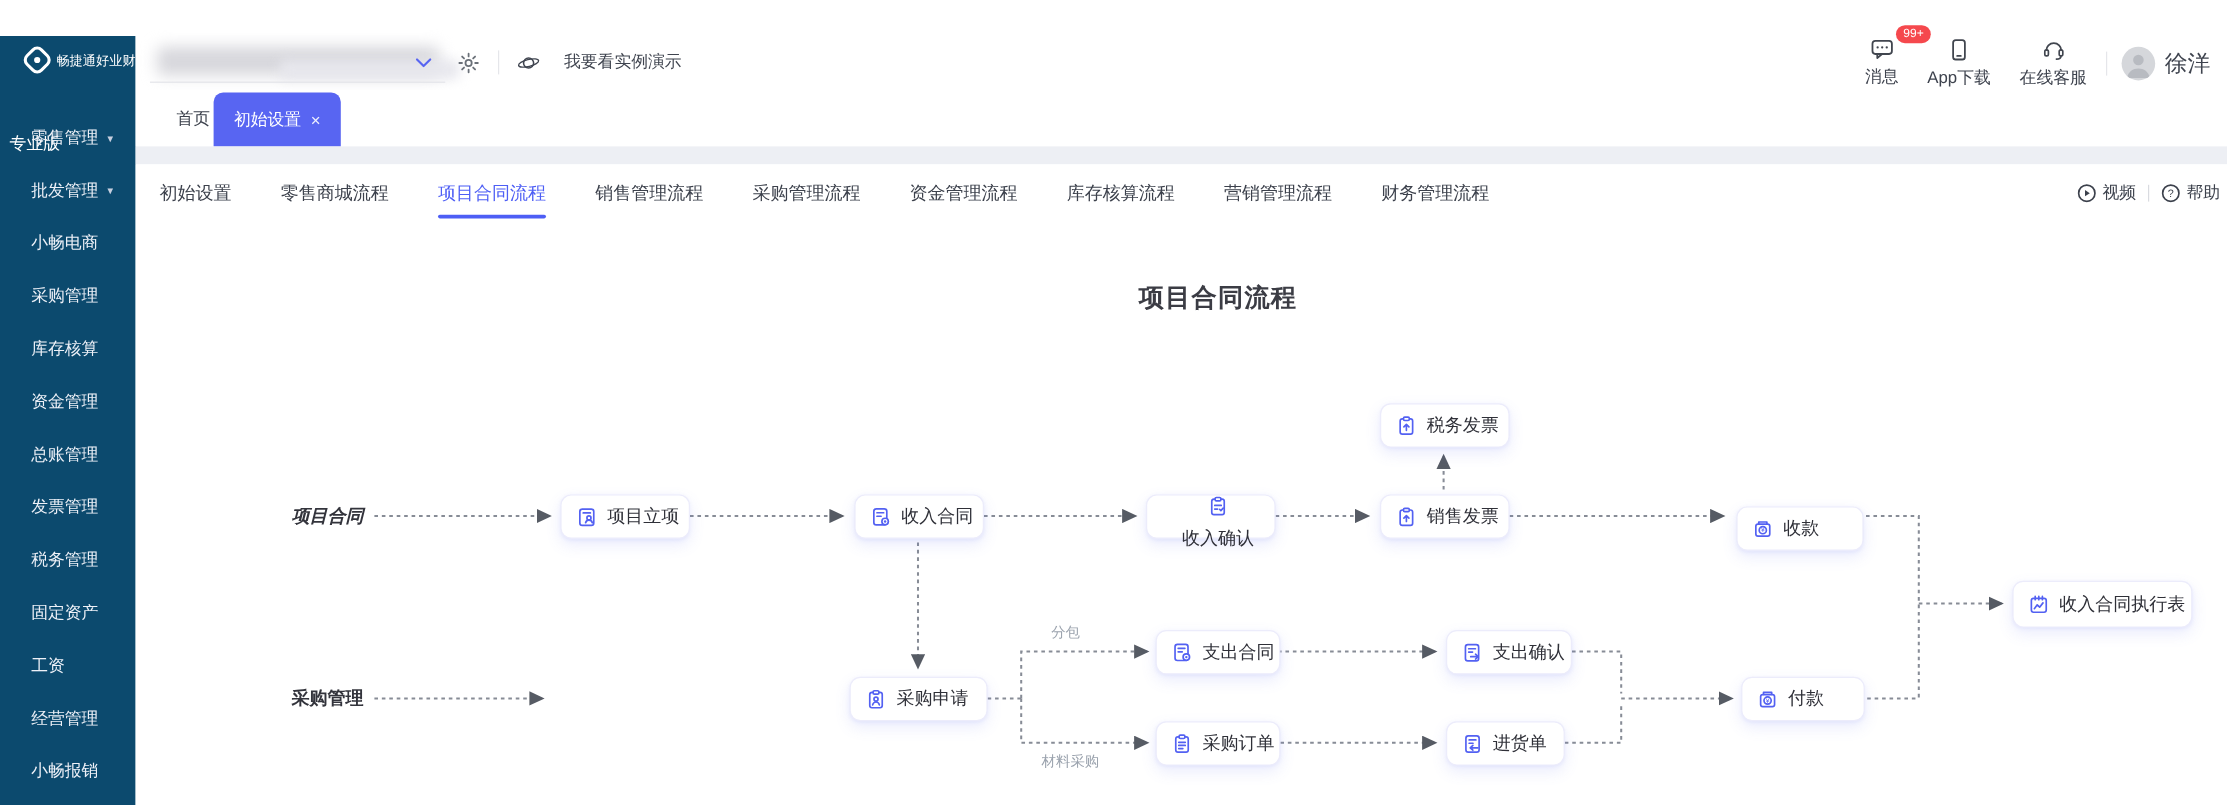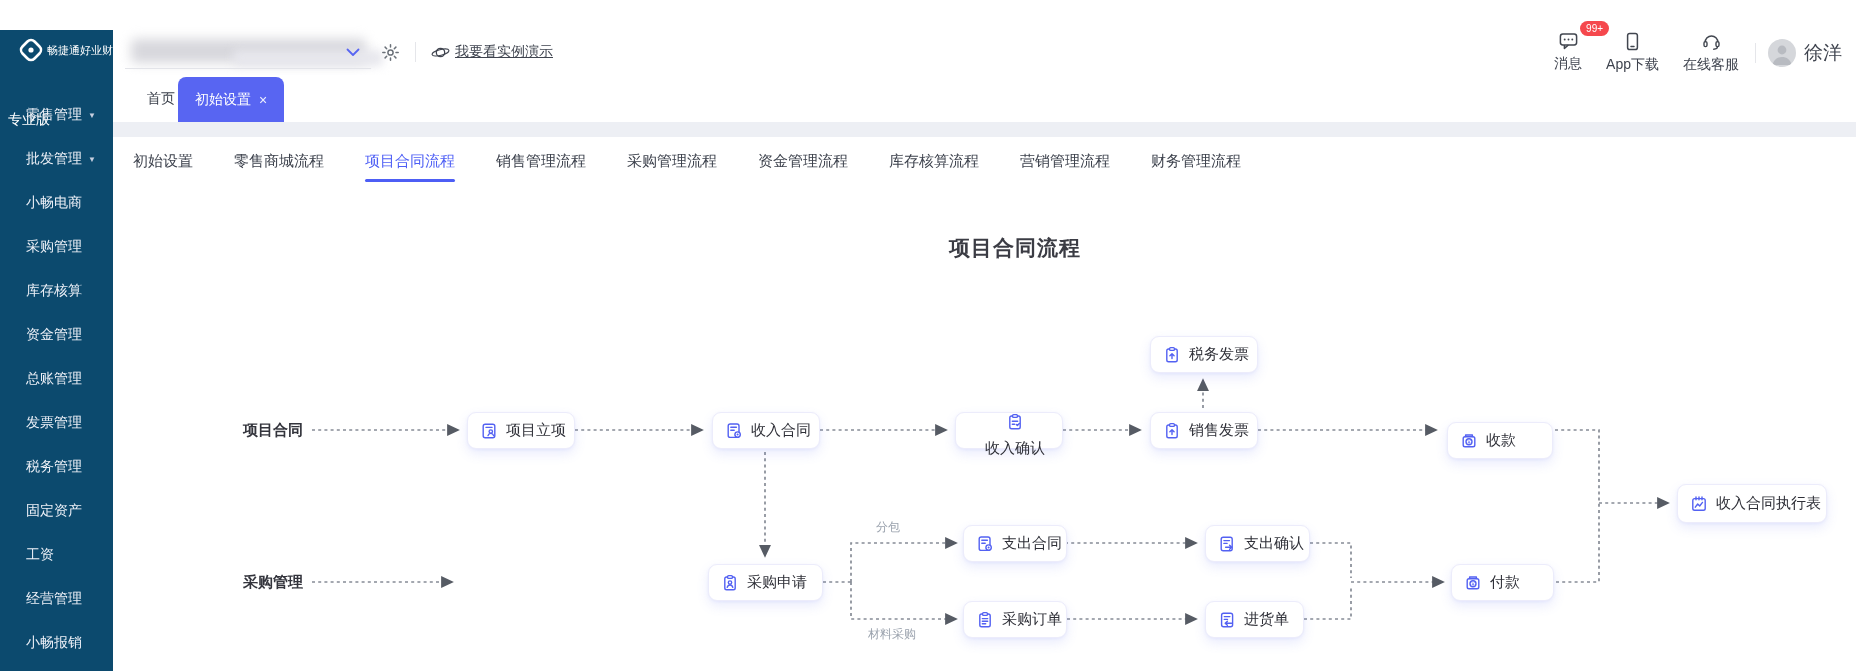--- a/index.html
+++ b/index.html
@@ -23,22 +23,22 @@
 
   
   .header { position:absolute; left:113px; top:30px; width:1743px; height:45px; background:#fff; }
   .blur-pill { position:absolute; left:18px; top:9px; width:235px; height:24px; background:#d7d7dc;
     border-radius:4px; filter:blur(6px); }
   .blur-pill2 { position:absolute; left:120px; top:20px; width:150px; height:16px; background:#e7e7ed;
     border-radius:4px; filter:blur(5px); }
   .search-underline { position:absolute; left:12px; top:38px; width:246px; height:1px; background:#e3e4e9; }
   .hicon { position:absolute; top:12px; width:20px; height:20px; display:flex; align-items:center; justify-content:center; cursor:pointer; }
   .vdiv { position:absolute; top:12px; width:1px; height:20px; background:#e5e6ea; }
-  .demo-link { position:absolute; left:318px; top:13px; display:flex; align-items:center; gap:5px;
-    font-size:14px; color:#3f444f; cursor:pointer;text-decoration:underline; }
+  .demo-link { position:absolute; left:318px; top:13px; display:flex; align-items:center; gap:20px;
+    font-size:14px; color:#3f444f; cursor:pointer; }
   .hdr-right { position:absolute; right:0; top:0; height:45px; display:flex; align-items:center; }
   .hr-item { display:flex; align-items:center; gap:5px; font-size:14px; color:#3e434e; cursor:pointer; position:relative;flex-direction:column; }
   .badge { position:absolute; top:-11px; left:26px; background:#f5484d; color:#fff; font-size:10px;
     line-height:15px; padding:0 6px; border-radius:8px; white-space:nowrap; }
   .avatar { width:28px; height:28px; border-radius:50%; background:#d5d7db; overflow:hidden; position:relative; cursor:pointer;}
   .avatar svg { position:absolute; left:0; top:0; }
   .username { font-size:19px; color:#3e434e; margin-left:8px; white-space:nowrap; width:52px; overflow:hidden; }
 
   
   .tabstrip { position:absolute; left:113px; top:75px; width:1743px; height:47px; background:#fff; }
@@ -222,20 +222,37 @@
         <div class="ctab">初始设置</div>
         <div class="ctab">零售商城流程</div>
         <div class="ctab active">项目合同流程</div>
         <div class="ctab">销售管理流程</div>
         <div class="ctab">采购管理流程</div>
         <div class="ctab">资金管理流程</div>
         <div class="ctab">库存核算流程</div>
         <div class="ctab">营销管理流程</div>
         <div class="ctab">财务管理流程</div>
       </div>
+    <div class="ctab-actions">
+      <span class="act">
+        <svg width="16" height="16" viewBox="0 0 16 16">
+          <circle cx="8" cy="8" r="6.8" fill="none" stroke="#3c414c" stroke-width="1.4"></circle>
+          <path d="M6.5 5.4l4 2.6-4 2.6z" fill="#3c414c"></path>
+        </svg>
+        <span>视频</span>
+      </span>
+      <span class="sep"></span>
+      <span class="act">
+        <svg width="16" height="16" viewBox="0 0 16 16">
+          <circle cx="8" cy="8" r="6.8" fill="none" stroke="#3c414c" stroke-width="1.4"></circle>
+          <text x="8" y="11.3" text-anchor="middle" font-size="9" fill="#3c414c" font-family="sans-serif">?</text>
+        </svg>
+        <span>帮助</span>
+      </span>
+    </div>
 
     <div class="flow-title">项目合同流程</div>
     <svg id="connectors" width="1743" height="534">
       <defs>
         <marker id="arw" markerWidth="8" markerHeight="7" refX="6.4" refY="3.5" orient="auto">
           <path d="M0 0L7.5 3.5L0 7z" fill="#565b64"></path>
         </marker>
       </defs>
       <g fill="none" stroke="#878c96" stroke-width="1.7" stroke-dasharray="3 3.2">
         <path d="M199 293H345" marker-end="url(#arw)"></path>
@@ -364,20 +381,20 @@
           <span>付款</span>
         </div>
         <div class="flow-node" style="left: 1564px; top: 347px; width: 150px; height: 39px;">
           <span class="nicon"><svg width="18" height="18" viewBox="0 0 18 18" fill="none" stroke="#5361f2" stroke-width="1.4" stroke-linecap="round" stroke-linejoin="round">
               <rect x="2.8" y="3.6" width="12.4" height="11.6" rx="1.8"></rect>
               <path d="M6 2v2.8M9 2v2.8M12 2v2.8"></path>
               <path d="M5.3 12.2l2.4-3.2 2 2 2.8-3.6"></path>
             </svg></span>
           <span>收入合同执行表</span>
         </div>
-        <div class="row-label" style="left: 130px; top: 284px;">项目合同</div>
+        <div class="row-label" style="left: 130px; top: 284px; font-style: italic;">项目合同</div>
         <div class="row-label" style="left: 130px; top: 436px;">采购管理</div>
         <div class="branch-label" style="left: 763px; top: 382px;">分包</div>
         <div class="branch-label" style="left: 755px; top: 489px;">材料采购</div>
       </div>
   </div>
 
 </div>
 
 </body></html>

